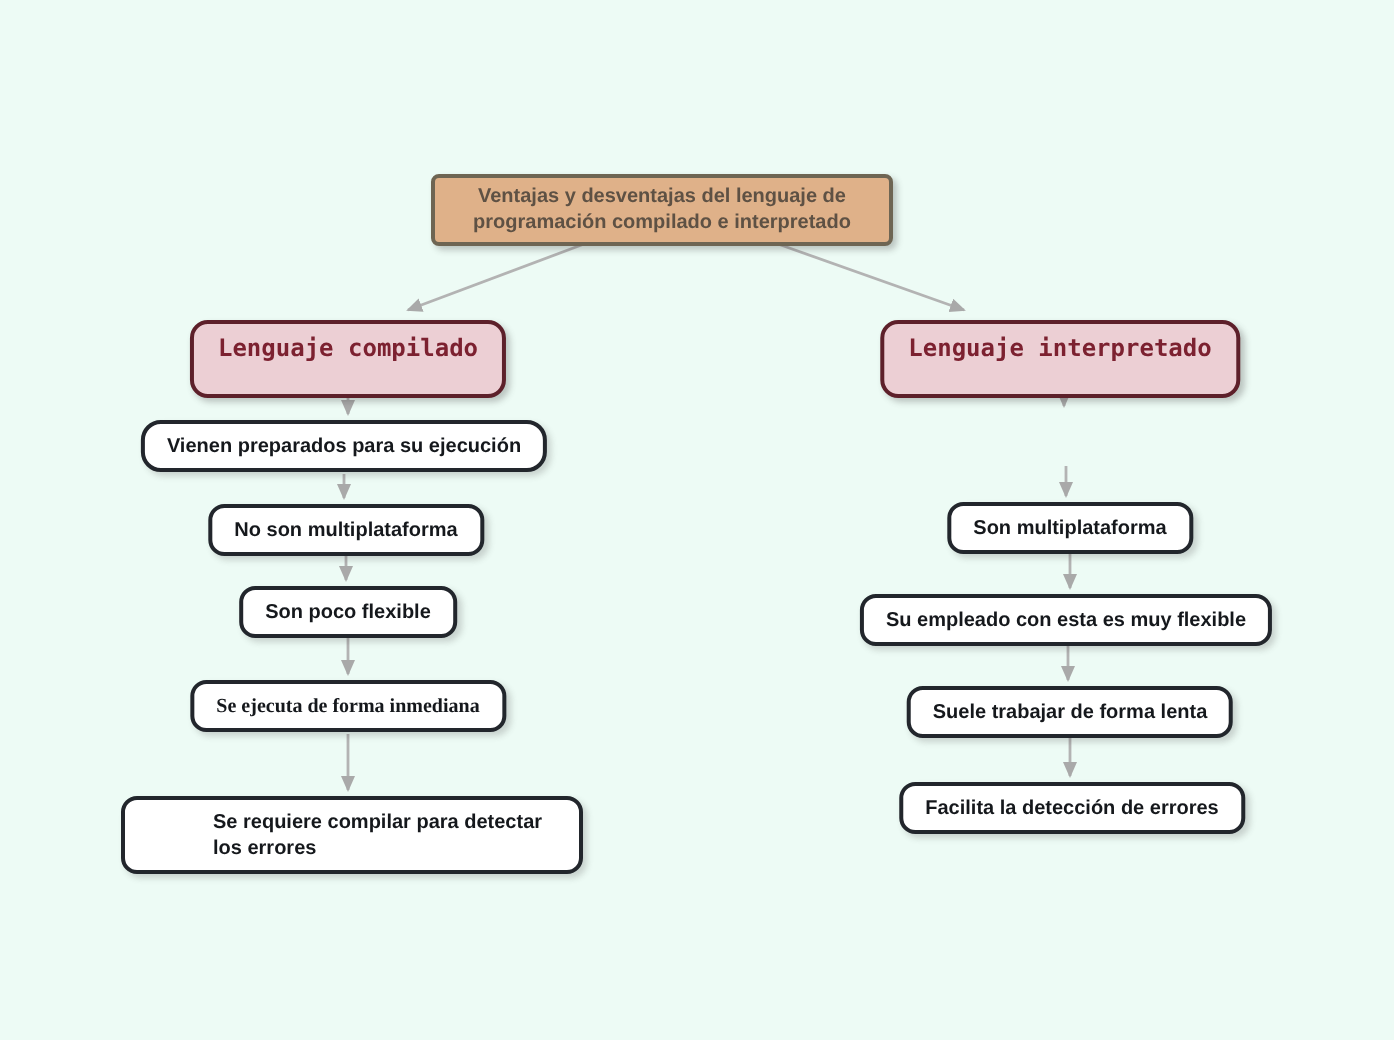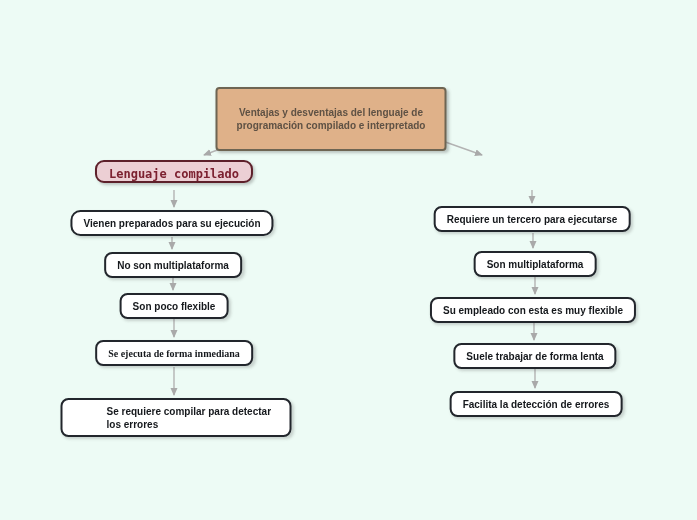--- a/index.html
+++ b/index.html
@@ -30,31 +30,31 @@
   .root-node {
     width: 231px;
     white-space: normal;
     text-align: center;
     background: var(--root-fill, #dfb189);
     border: 2px solid var(--root-border, #6e6553);
     border-radius: 4px;
     color: var(--root-text, #5e5144);
     font-size: 10px;
     line-height: 1.3;
-    padding: 17px 6px;
+    padding: 3px 6px;
     box-shadow: 2px 2px 3px rgba(70,70,70,0.30);
   }
   .branch-node {
     background: var(--branch-fill, #eccfd4);
     border: 2px solid var(--branch-border, #5d202a);
     border-radius: 9px;
     color: var(--branch-text, #7c2130);
     font-family: "DejaVu Sans Mono", "Liberation Mono", monospace;
     font-size: 12px;
-    padding: 5px 12px 0 12px;
+    padding: 5px 12px 16px 12px;
     box-shadow: 2px 2px 3px rgba(70,70,70,0.30);
   }
   .item-node {
     background: #ffffff;
     border: 2px solid var(--item-border, #22262c);
     border-radius: 8px;
     color: var(--item-text, #15181c);
     font-size: 10px;
     line-height: 1.3;
     padding: 5px 11px 4px 11px;
@@ -90,26 +90,26 @@
     <line x1="532" y1="190" x2="532" y2="203" stroke="#b3b3b3" stroke-width="1.4" marker-end="url(#arw)"></line>
     <line x1="533" y1="233" x2="533" y2="248" stroke="#b3b3b3" stroke-width="1.4" marker-end="url(#arw)"></line>
     <line x1="535" y1="276" x2="535" y2="294" stroke="#b3b3b3" stroke-width="1.4" marker-end="url(#arw)"></line>
     <line x1="534" y1="322" x2="534" y2="340" stroke="#b3b3b3" stroke-width="1.4" marker-end="url(#arw)"></line>
     <line x1="535" y1="369" x2="535" y2="388" stroke="#b3b3b3" stroke-width="1.4" marker-end="url(#arw)"></line>
   </svg>
 
   <div class="node root-node" style="left:331px; top:87px;">Ventajas y desventajas del lenguaje de programación compilado e interpretado</div>
 
   <div class="node branch-node" style="left:174px; top:160px;">Lenguaje compilado</div>
+  <div class="node branch-node" style="left:530px; top:160px;">Lenguaje interpretado</div>
 
   <div class="node item-node" style="left:172px; top:210px;border-radius:10px;">Vienen preparados para su ejecución</div>
   <div class="node item-node" style="left:173px; top:252px;">No son multiplataforma</div>
   <div class="node item-node" style="left:174px; top:293px;">Son poco flexible</div>
   <div class="node item-node" style="left:174px; top:340px;font-family:Liberation Serif, serif;">Se ejecuta de forma inmediana</div>
   <div class="node item-node multiline" style="left:176px; top:398px;padding-left:44px;">Se requiere compilar para detectar los errores</div>
 
-  <div class="node item-node" style="left:532px; top:206px;">Requiere un tercero para ejecutarse</div>
   <div class="node item-node" style="left:535px; top:251px;">Son multiplataforma</div>
   <div class="node item-node" style="left:533px; top:297px;">Su empleado con esta es muy flexible</div>
   <div class="node item-node" style="left:535px; top:343px;">Suele trabajar de forma lenta</div>
   <div class="node item-node" style="left:536px; top:391px;">Facilita la detección de errores</div>
 
 </div>
 
 </body></html>

